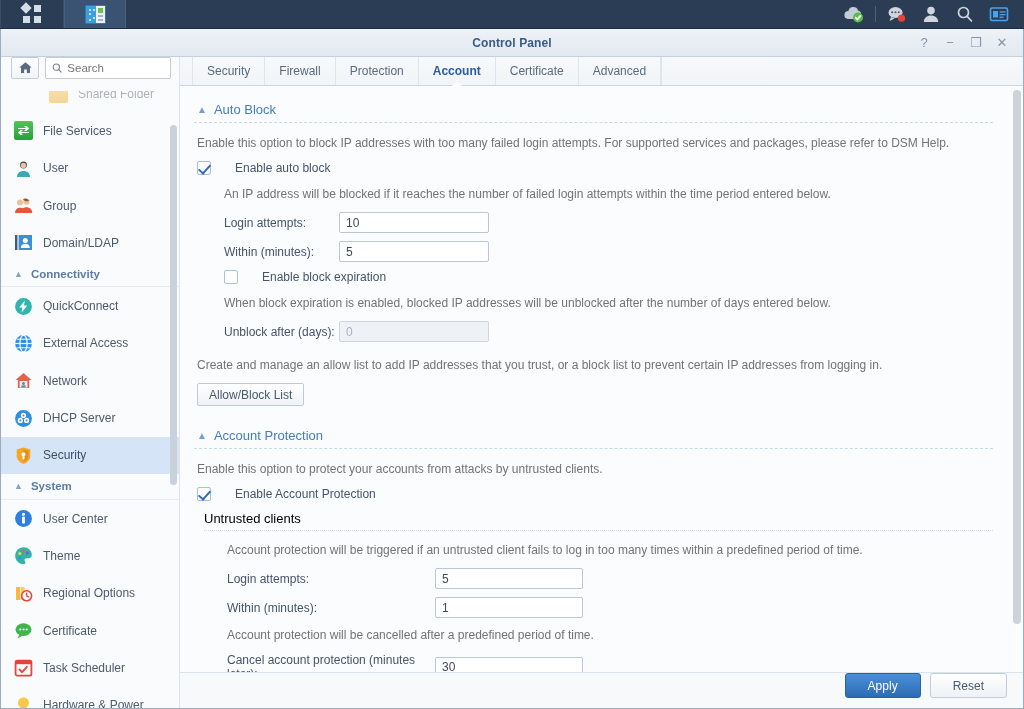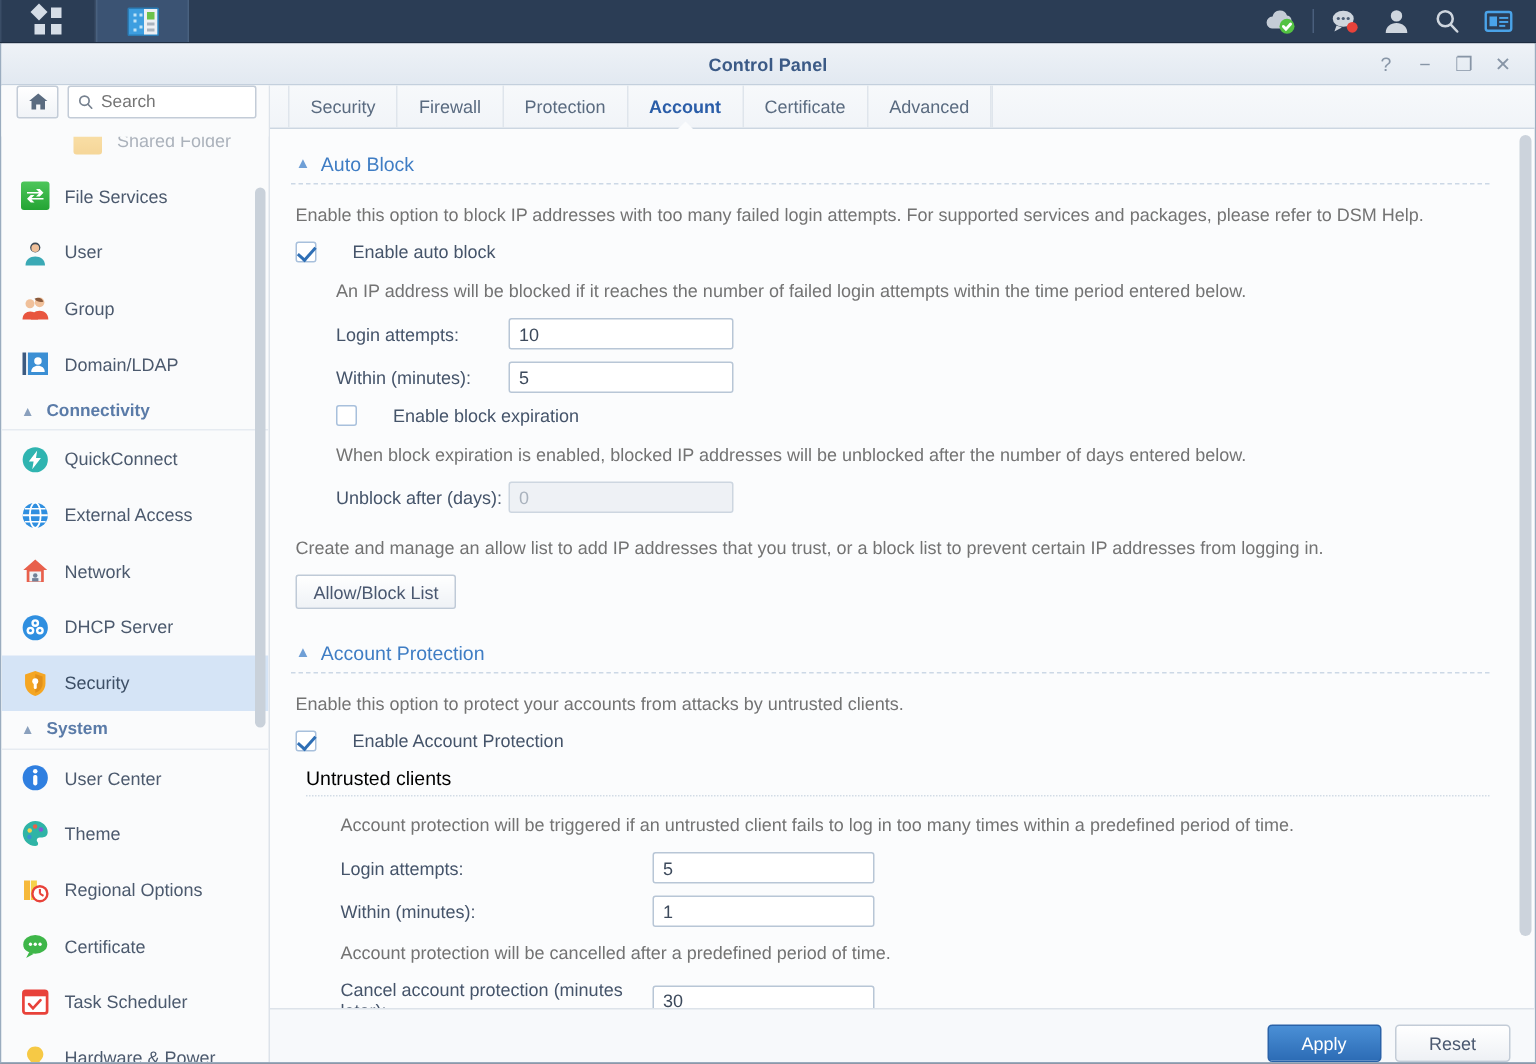--- a/index.html
+++ b/index.html
@@ -182,21 +182,21 @@
   .subhead {
     font-size: 13px; color:#000000; margin: 4px 0 0 10px; padding-bottom: 4px;
   }
   .sub-dotted { border-top: 1px dotted #d2dbe6; margin: 0 0 10px 10px; }
 
   #c-track { position:absolute; right: 2px; top: 4px; bottom: 4px; width: 8px; }
   #c-thumb { position:absolute; top: 0px; height: 534px; width:8px; background:#ccd3dc; border-radius:4px; }
 
   #footer {
     height: 36px; border-top: 1px solid #dde3ea; background:#f7f9fb;
-    display:flex; align-items:flex-end; justify-content:flex-end; gap:9px; padding-right: 16px;
+    display:flex; align-items:flex-start; justify-content:flex-end; gap:9px; padding-right: 16px;
   }
   .btn-primary {
     height: 25px; padding: 0 22px; border-radius:3px; border:1px solid #2a62a8;
     background: linear-gradient(to bottom,#4a8fd6,#2c6cb5);
     color:#fff; font-size:12px; display:inline-flex; align-items:center; cursor:pointer;
   }
   .btn-sec {
     height: 25px; padding: 0 22px; border-radius:3px; border:1px solid #c3ccd7;
     background: linear-gradient(to bottom,#ffffff,#eef1f5);
     color:#4a5870; font-size:12px; display:inline-flex; align-items:center; cursor:pointer;

